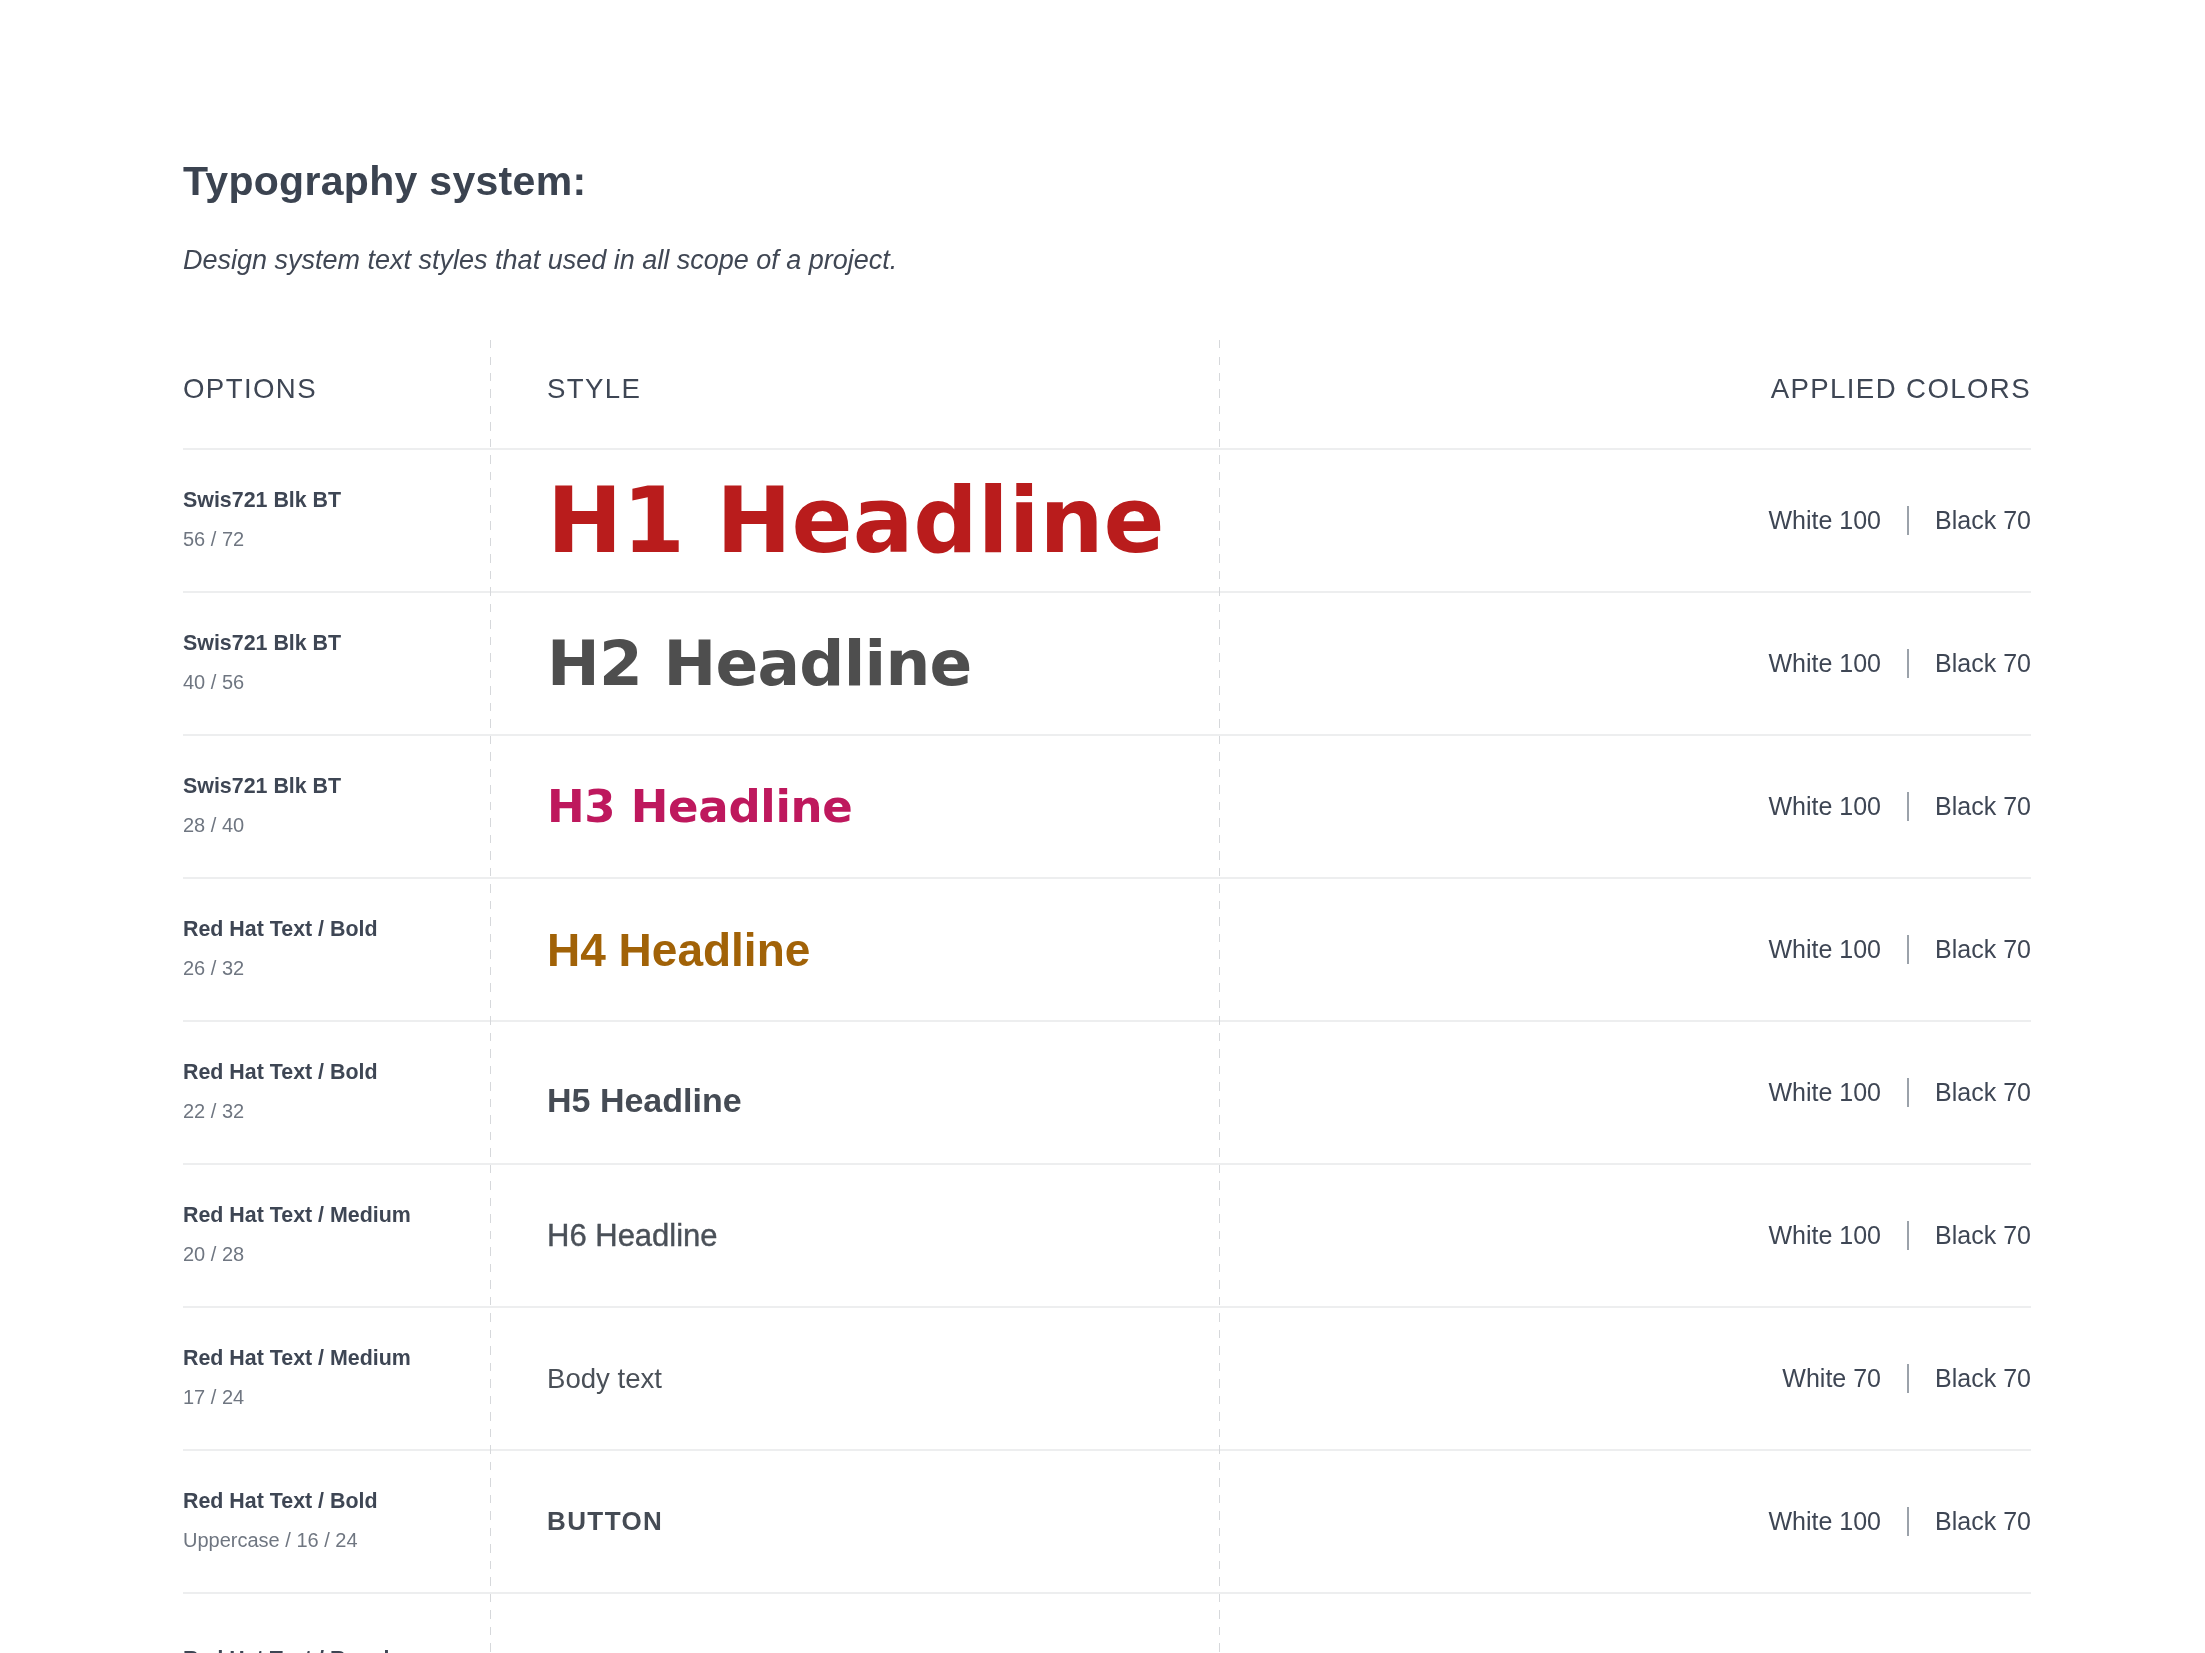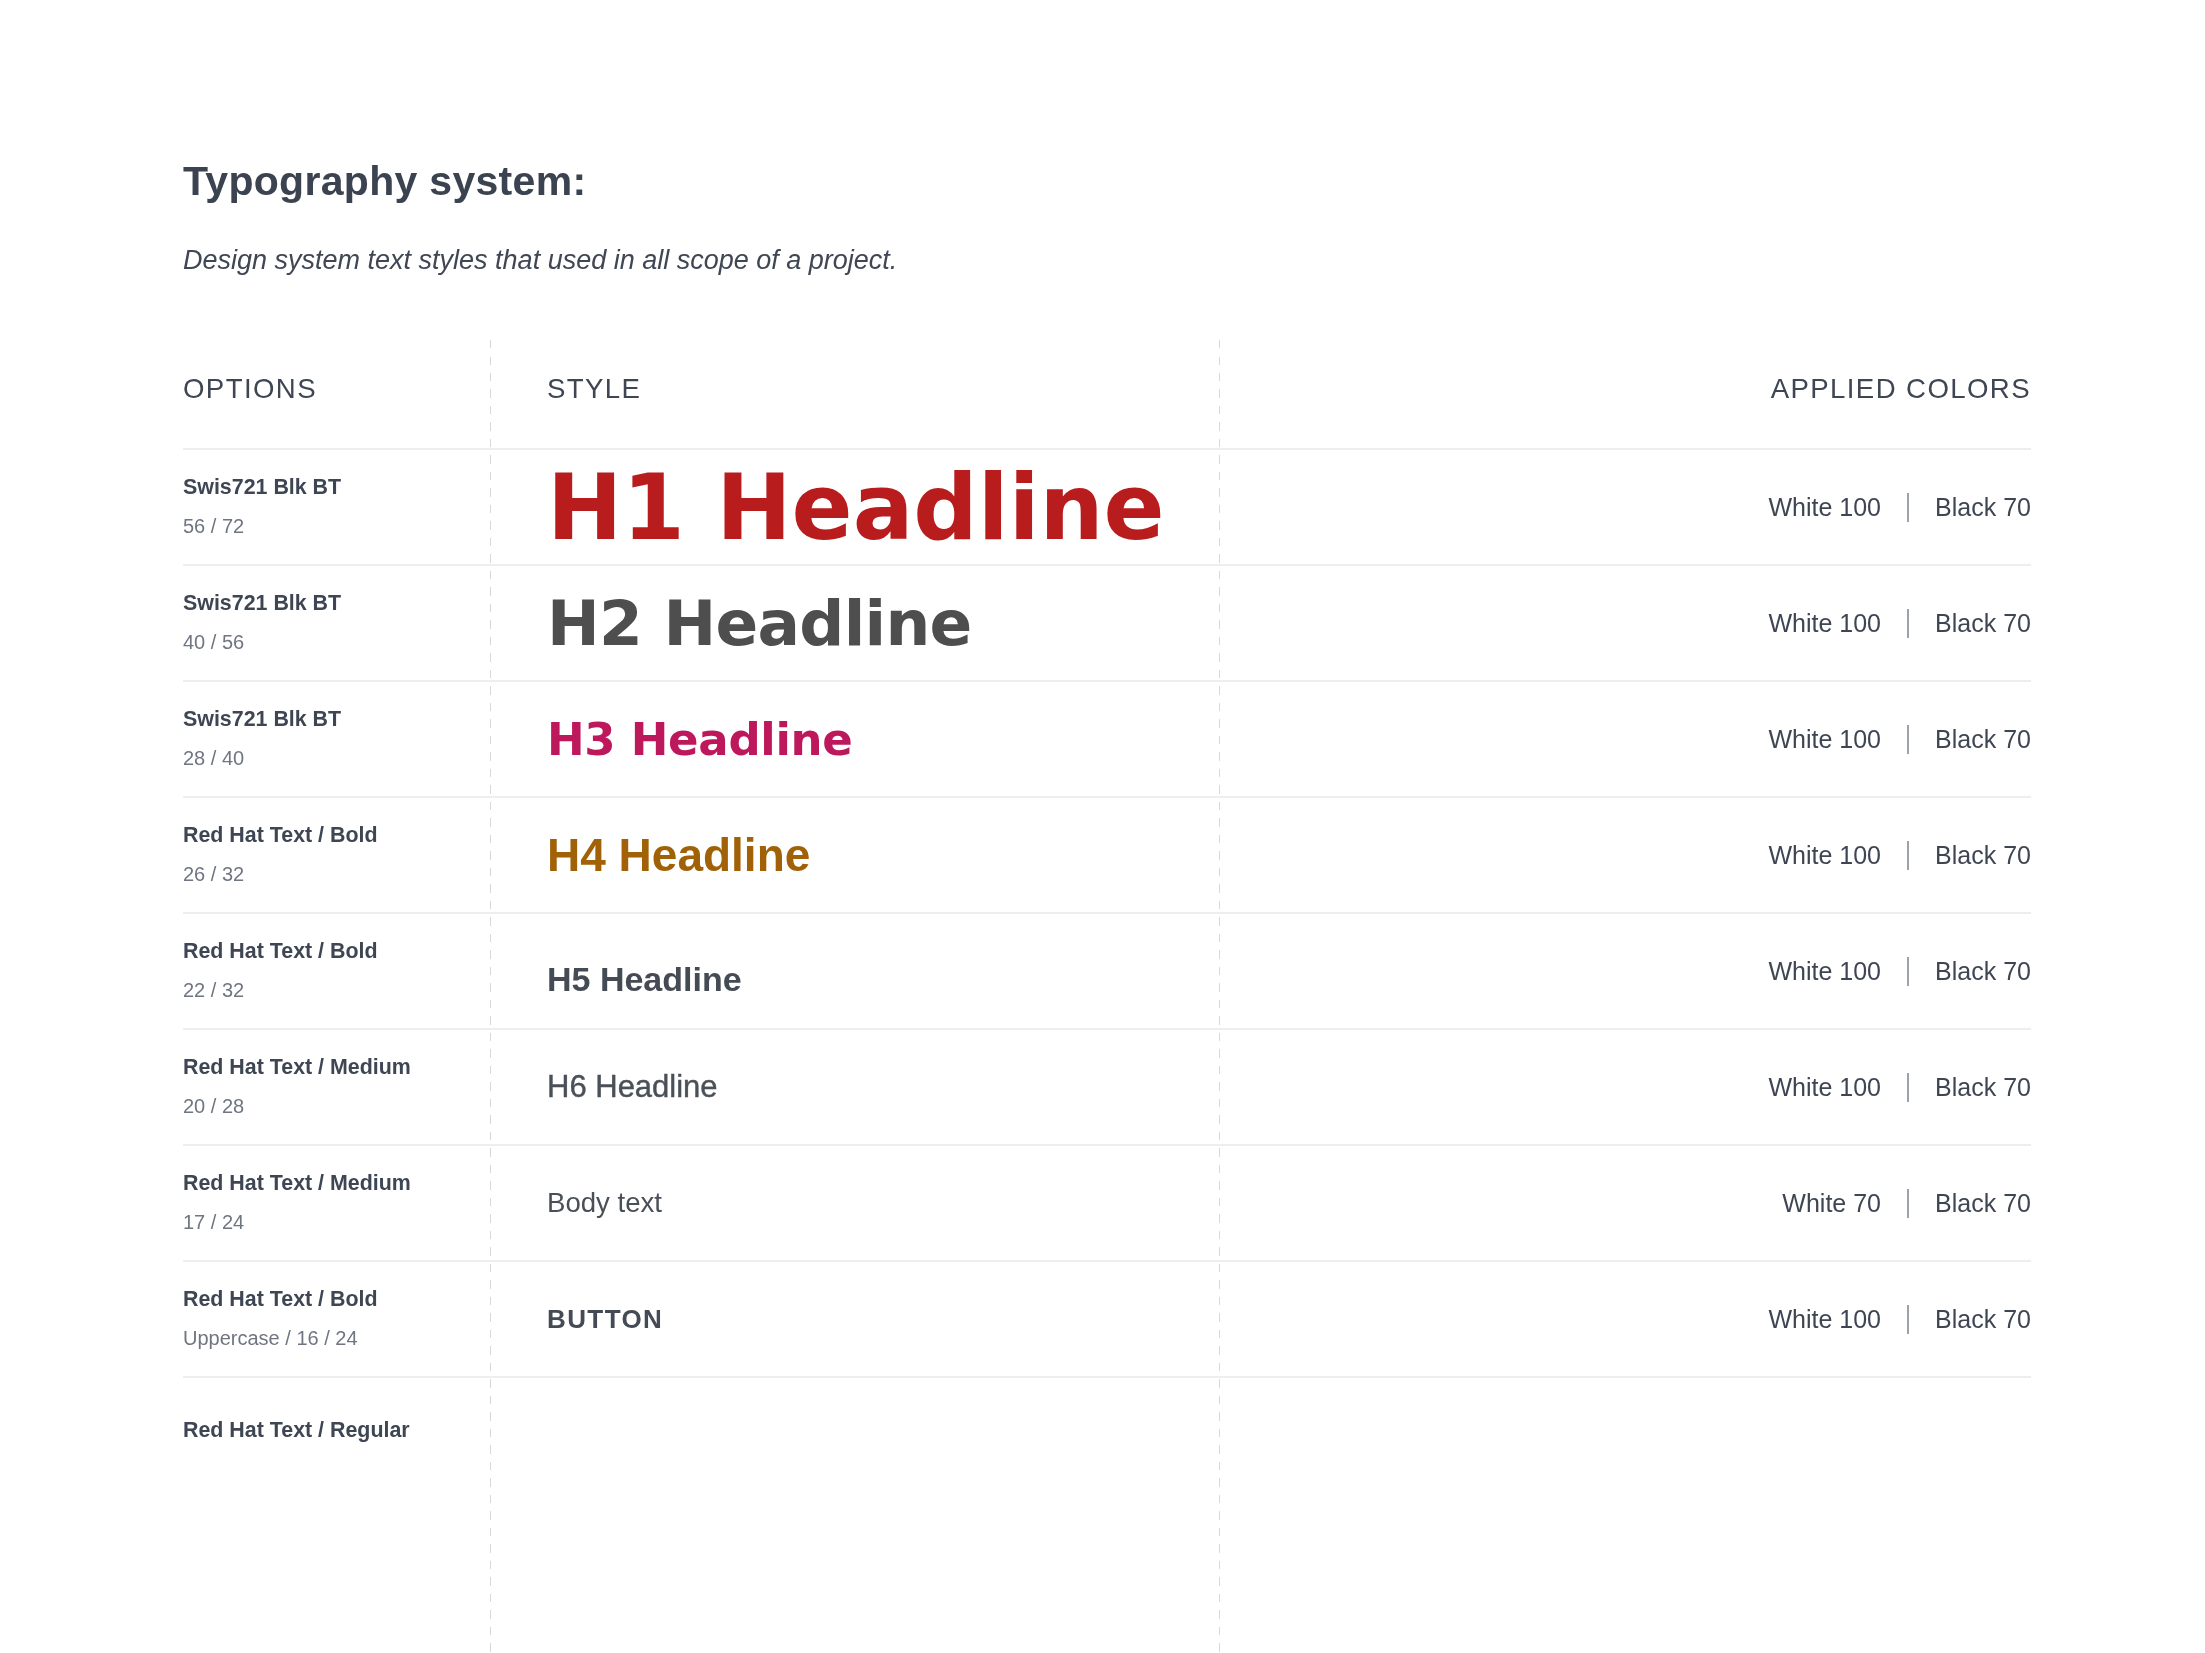--- a/index.html
+++ b/index.html
@@ -55,21 +55,21 @@
     color: #3E4654;
     transform: translateY(-5.5px);
   }
   .th-options { width: 307px; }
   .th-style   { width: 729px; padding-left: 57px; }
   .th-colors  { flex: 1; text-align: right; }
 
   .trow {
     display: flex;
     align-items: center;
-    height: 116px;
+    height: 143px;
     border-bottom: 2.1px solid #EDEEEF;
   }
   .trow.last { border-bottom: none; }
 
   .cell-options { width: 307px; }
   .opt-font {
     font-size: 21.4px;
     font-weight: bold;
     line-height: 27.6px;
     color: #3E4654;

